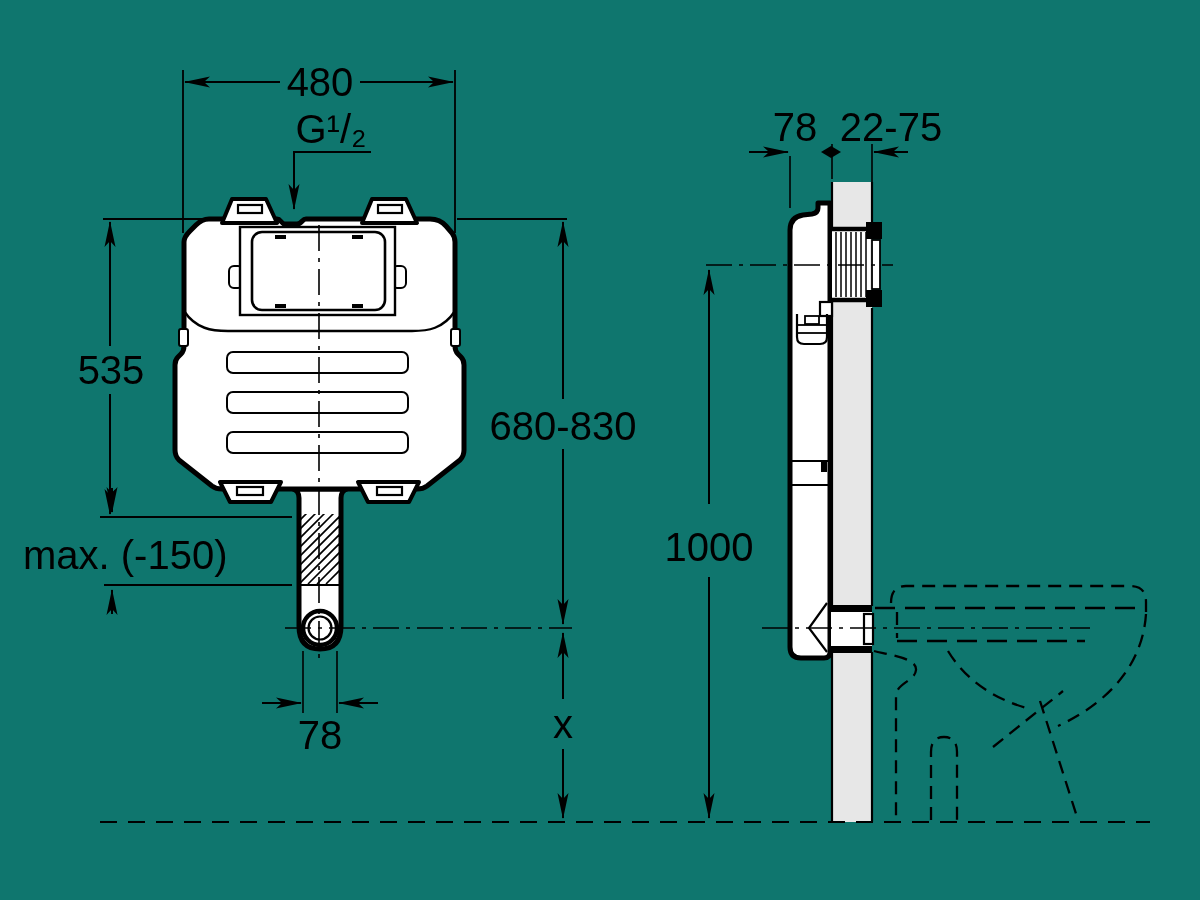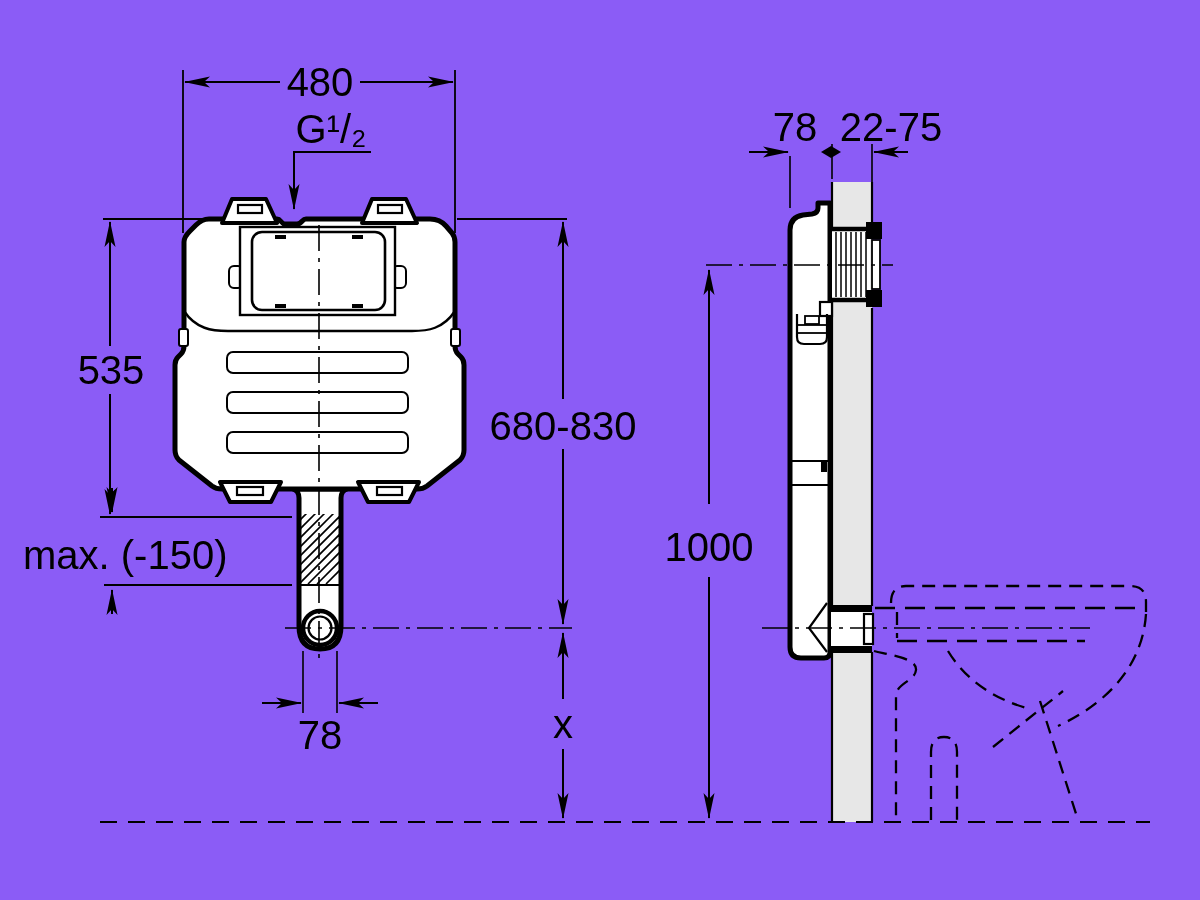--- a/index.html
+++ b/index.html
@@ -1,16 +1,16 @@
 <!DOCTYPE html>
 <html><head>
 <meta charset="utf-8">
 <style>
   html,body{margin:0;padding:0;background:#ffffff;}
-  .stage{position:relative;width:1200px;height:900px;background:#8b5cf6;overflow:hidden;}
+  .stage{position:relative;width:1200px;height:900px;background:#0f766e;overflow:hidden;}
   svg{display:block;}
   text{font-family:"Liberation Sans","DejaVu Sans",sans-serif;fill:#000;}
   .dimtext{font-size:40px;}
 </style>
 </head>
 <body>
 
 <div class="stage">
 <svg width="1200" height="900" viewBox="0 0 1200 900">
   <defs>

